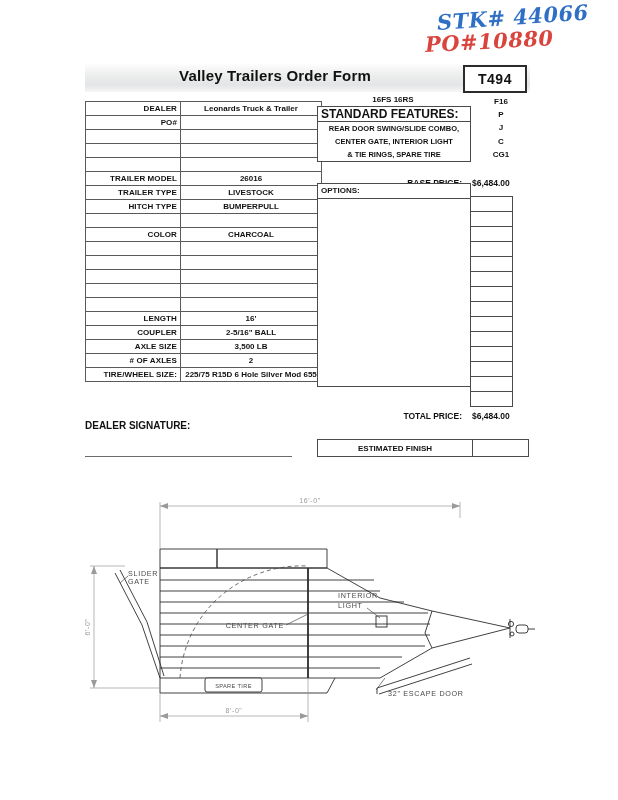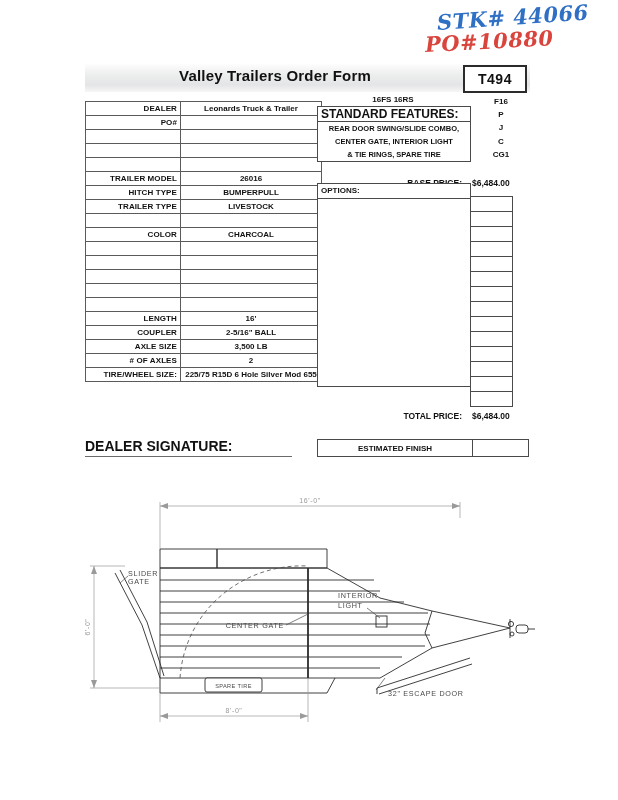--- a/index.html
+++ b/index.html
@@ -241,22 +241,22 @@
     text-align: center;
     background: #fff;
   }
   #est-finish td.ef-label { width: 152px; }
   #est-finish td.ef-value { width: 53px; }
 
   
   #dealer-sig-label {
     position: absolute;
     left: 0;
-    top: 374px;
-    font-size: 14px;
+    top: 356px;
+    font-size: 10px;
     font-weight: bold;
   }
   #dealer-sig-line {
     position: absolute;
     left: 0;
     top: 392px;
     width: 207px;
     border-bottom: 1px solid #6a6a6a;
   }
 
@@ -321,26 +321,26 @@
         </tr>
         <tr>
           <td class="lbl"></td>
           <td class="val"></td>
         </tr>
         <tr>
           <td class="lbl">TRAILER MODEL</td>
           <td class="val">26016</td>
         </tr>
         <tr>
+          <td class="lbl">TRAILER TYPE</td>
+          <td class="val">LIVESTOCK</td>
+        </tr>
+        <tr>
           <td class="lbl">HITCH TYPE</td>
           <td class="val">BUMPERPULL</td>
-        </tr>
-        <tr>
-          <td class="lbl">TRAILER TYPE</td>
-          <td class="val">LIVESTOCK</td>
         </tr>
         <tr>
           <td class="lbl"></td>
           <td class="val"></td>
         </tr>
         <tr>
           <td class="lbl">COLOR</td>
           <td class="val">CHARCOAL</td>
         </tr>
         <tr>

